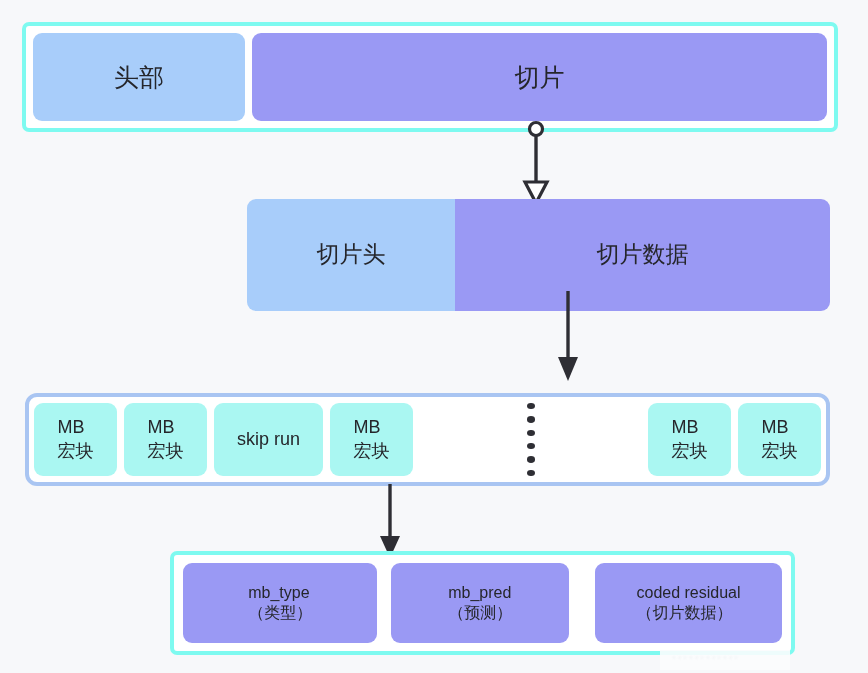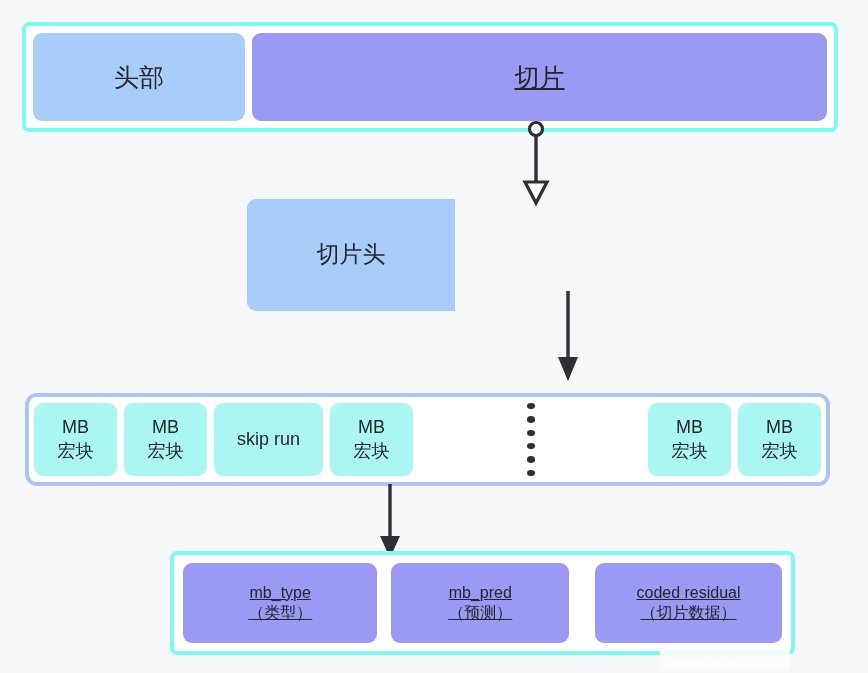--- a/index.html
+++ b/index.html
@@ -42,26 +42,25 @@
     padding: 6px 5px;
   }
 
   .box {
     box-sizing: border-box;
     border-radius: 9px;
     display: flex;
     flex-direction: column;
     align-items: center;
     justify-content: center;
-    text-align: center;
     line-height: 1.28;
     white-space: pre-line;
   }
   .box.lightblue { background: #a8cdfa; }
-  .box.purple    { background: #9a99f4; text-decoration: underline; }
+  .box.purple    { background: #9a99f4; }
   .box.cyan      { background: #aaf7f2; }
 
   .t-xl { font-size: 25px; }
   .t-lg { font-size: 23px; }
   .t-md { font-size: 18px; }
   .t-sm { font-size: 16px; }
 
   
   .connector { position: absolute; overflow: visible; }
 
@@ -107,20 +106,21 @@
   </div>
 
   <svg class="connector" style="left:518px; top:118px;" width="36" height="88" viewBox="0 0 36 88">
     <circle cx="18" cy="11" r="6.5" fill="#ffffff" stroke="#2e2e34" stroke-width="3.2"></circle>
     <line x1="18" y1="18" x2="18" y2="64" stroke="#2e2e34" stroke-width="3.4"></line>
     <polygon points="7,64 29,64 18,85" fill="#ffffff" stroke="#2e2e34" stroke-width="3.2" stroke-linejoin="miter"></polygon>
   </svg>
 
   <div class="abs" style="left:247px; top:199px; width:583px; height:112px; display:flex;">
     <div class="box lightblue t-lg" style="width:208px; border-top-right-radius:0; border-bottom-right-radius:0;">切片头</div>
+    <div class="box purple t-lg" style="flex:1; border-top-left-radius:0; border-bottom-left-radius:0;">切片数据</div>
   </div>
 
   <svg class="connector" style="left:552px; top:291px;" width="32" height="92" viewBox="0 0 32 92">
     <line x1="16" y1="0" x2="16" y2="70" stroke="#2e2e34" stroke-width="3.4"></line>
     <polygon points="6,66 26,66 16,90" fill="#2e2e34"></polygon>
   </svg>
 
   <div class="abs blue-frame" style="left:25px; top:393px; width:805px; height:93px;">
     <div class="box cyan t-md" style="width:83px; margin-right:7px;">MB
 宏块</div>

